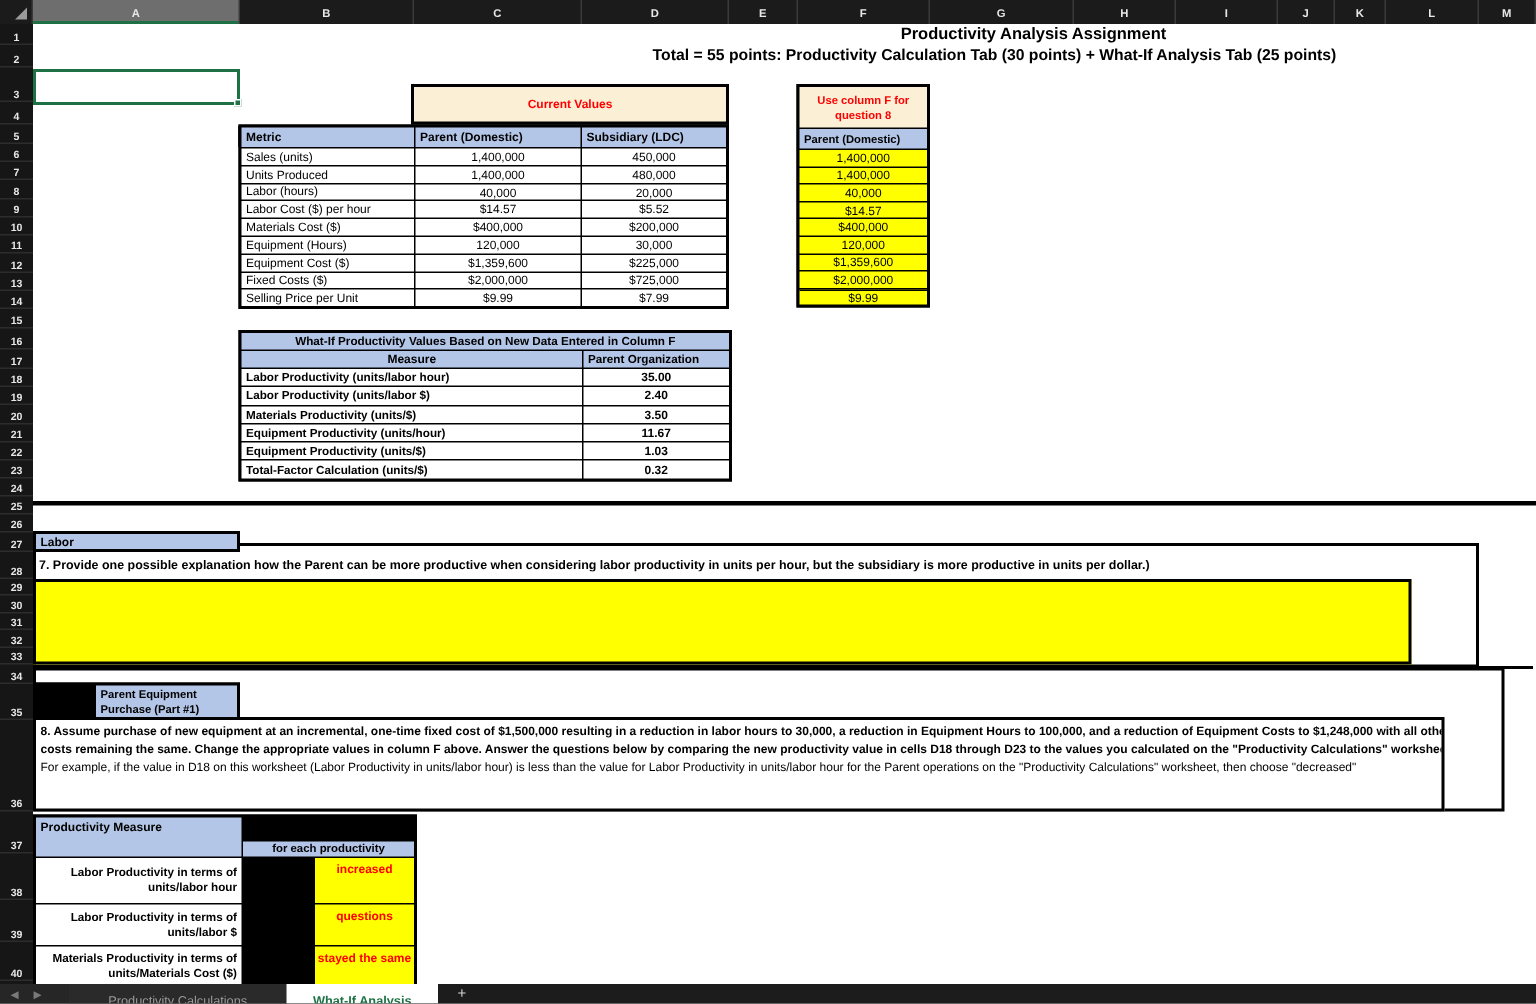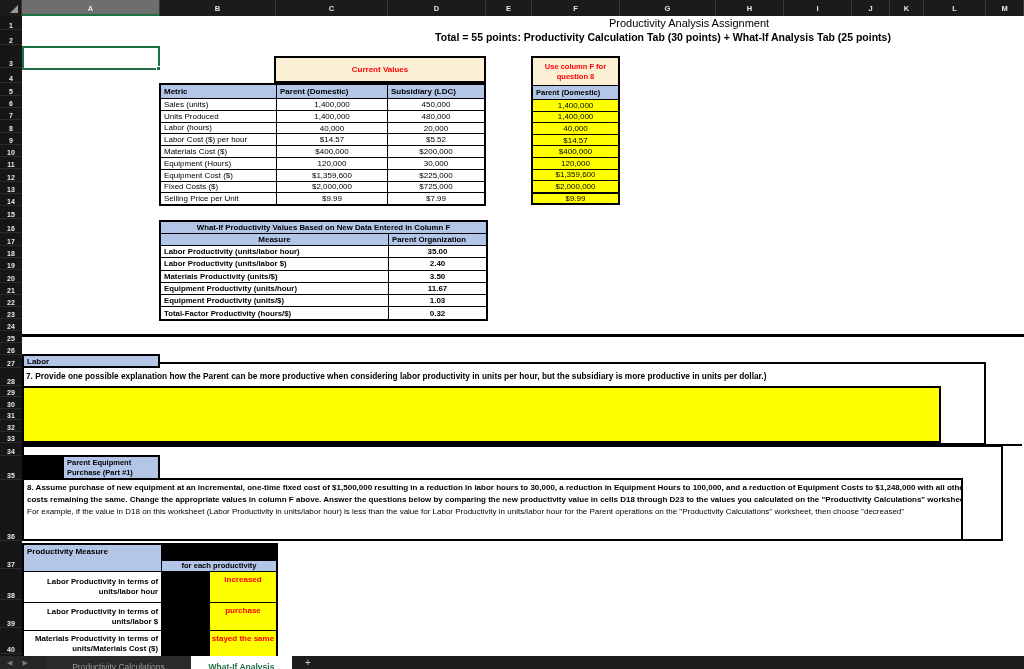--- a/index.html
+++ b/index.html
@@ -24,21 +24,21 @@
   .cell.rt  { justify-content:flex-end; text-align:right; }
   .cell.bold { font-weight:bold; }
   .cell.blue { background:#b4c6e7; }
   .cell.cream { background:#fbf0d5; }
   .cell.gray { background:#bfbfbf; }
   .cell.yellow { background:#ffff00; }
   .cell.red { color:#ff0000;margin-left:48px; }
   .cell.wrapc { flex-direction:column; justify-content:center; text-align:center; line-height:1.25; }
   .hline { position:absolute; background:#000; z-index:1; }
   .outline { position:absolute; border:2px solid #000; z-index:1; }
-  .title { position:absolute; font-weight:normal; font-size:11px; text-align:center; }
+  .title { position:absolute; font-weight:bold; font-size:11px; text-align:center; }
   .subtitle { position:absolute; font-weight:bold; font-size:10.5px; text-align:center; }
   .sel-box { position:absolute; border:2px solid #1e7145; background:#fff; z-index:3; }
   .sel-handle { position:absolute; width:5px; height:5px; background:#1e7145; border:1px solid #fff; z-index:4; }
   .qtext { position:absolute; font-size:8.3px; font-weight:bold; white-space:nowrap; overflow:hidden; z-index:2; }
   .qline { font-size:8px; white-space:nowrap; overflow:hidden; line-height:12px; }
   
   .tabbar { position:absolute; left:0; top:656px; width:1024px; height:13px; background:#1c1c1c; z-index:10; }
   .tab-nav { position:absolute; left:0; top:0; width:46px; height:13px; background:#262626; color:#7a7a7a;
              font-size:7px; display:flex; align-items:center; gap:10px; padding-left:7px; }
   .tab { position:absolute; top:0; height:21px; display:flex; align-items:center; justify-content:center; font-size:8.5px; }
@@ -189,21 +189,21 @@
       <div class="cell bold" style="font-size:7.8px;">Labor Productivity (units/labor hour)</div>
       <div class="cell ctr bold">35.00</div>
       <div class="cell bold" style="font-size:7.8px;">Labor Productivity (units/labor $)</div>
       <div class="cell ctr bold">2.40</div>
       <div class="cell bold" style="font-size:7.8px;">Materials Productivity (units/$)</div>
       <div class="cell ctr bold">3.50</div>
       <div class="cell bold" style="font-size:7.8px;">Equipment Productivity (units/hour)</div>
       <div class="cell ctr bold">11.67</div>
       <div class="cell bold" style="font-size:7.8px;">Equipment Productivity (units/$)</div>
       <div class="cell ctr bold">1.03</div>
-      <div class="cell bold" style="font-size:7.8px;">Total-Factor Productivity (hours/$)</div>
+      <div class="cell bold" style="font-size:7.8px;">Total-Factor Calculation (units/$)</div>
       <div class="cell ctr bold">0.32</div>
     </div>
 
   <div class="hline" style="left:22px;top:334px;width:1002px;height:2.5px;"></div>
   <div class="hline" style="left:22px;top:443.5px;width:1000px;height:2.5px;"></div>
 
   <div class="outline" style="left:22px;top:362px;width:964px;height:83px;"></div>
   <div class="grid" style="left:22px;top:354px;width:138px;height:14px;grid-template-columns:1fr;grid-template-rows:1fr;">
     <div class="cell blue bold">Labor</div>
   </div>
@@ -219,21 +219,21 @@
     <div class="qline" style="font-weight:bold;margin-left:3px;">costs remaining the same.  Change the appropriate values in column F above.  Answer the questions below by comparing the new productivity value in cells D18 through D23 to the values you calculated on the "Productivity Calculations" worksheet.</div>
     <div class="qline" style="margin-left:3px;">For example, if the value in D18 on this worksheet (Labor Productivity in units/labor hour) is less than the value for Labor Productivity in units/labor hour for the Parent operations on the "Productivity Calculations" worksheet, then choose "decreased"</div>
   </div>
 
   <div class="grid" id="answersTable" style="left:22px;top:543px;grid-template-columns:137px 114px;grid-template-rows:26px 30px 27px 26px 6px;">
       <div class="cell blue bold" style="align-items:flex-start;padding-top:2px;">Productivity Measure</div>
       <div class="cell blue bold wrapc" style="font-size:7.6px;margin-top:16px;">Choose the correct answer for each productivity calculation</div>
       <div class="cell rt bold wrapc" style="text-align:right;align-items:flex-end;font-size:7.8px;">Labor Productivity in terms of units/labor hour</div>
       <div class="cell yellow ctr bold red" style="align-items:flex-start;padding-top:3px;">increased</div>
       <div class="cell rt bold wrapc" style="text-align:right;align-items:flex-end;font-size:7.8px;">Labor Productivity in terms of units/labor $</div>
-      <div class="cell yellow ctr bold red" style="align-items:flex-start;padding-top:3px;">purchase</div>
+      <div class="cell yellow ctr bold red" style="align-items:flex-start;padding-top:3px;">questions</div>
       <div class="cell rt bold wrapc" style="text-align:right;align-items:flex-end;font-size:7.8px;">Materials Productivity in terms of units/Materials Cost ($)</div>
       <div class="cell yellow ctr bold red" style="align-items:flex-start;padding-top:3px;">stayed the same</div>
       <div class="cell "></div>
       <div class="cell yellow"></div>
     </div>
 
   <div class="tabbar">
     <div class="tab-nav">
       <span>◀</span>
       <span>▶</span>

